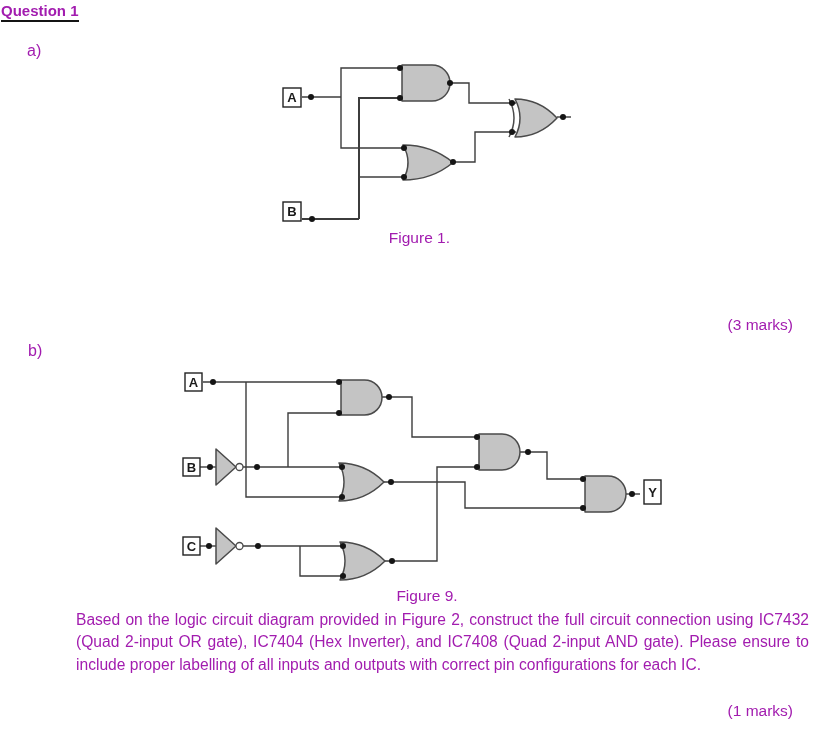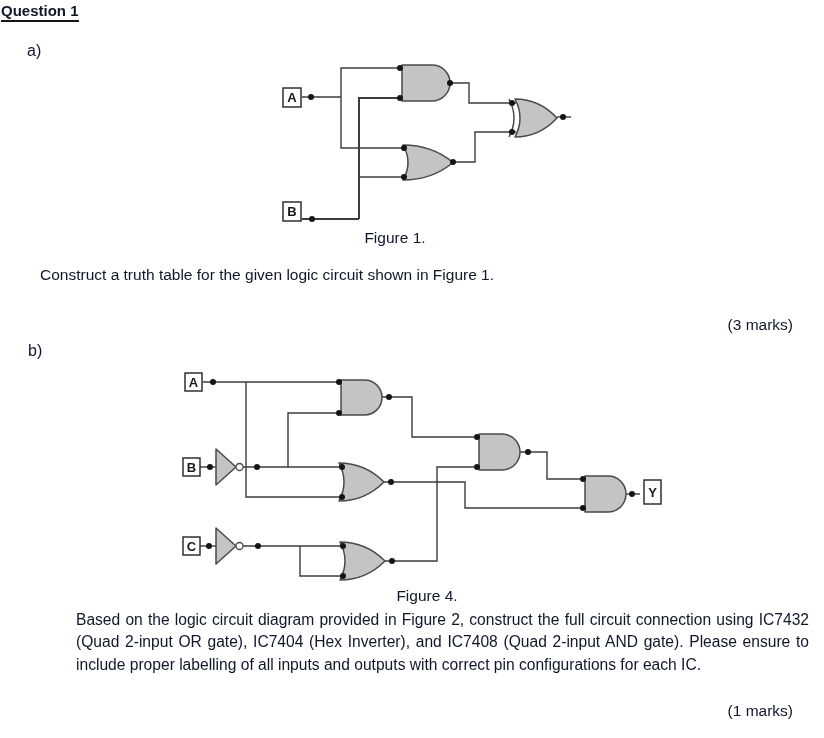--- a/index.html
+++ b/index.html
@@ -1,21 +1,21 @@
 <!DOCTYPE html>
 <html><head>
 <meta charset="utf-8">
 <style>
   html,body{margin:0;padding:0;background:#fff;}
   #page{
     position:relative;
     width:824px;height:738px;
     background:#ffffff;
     font-family:"Liberation Sans",sans-serif;
-    color:#0f172a;
+    color:#a21caf;
     overflow:hidden;
   }
   .abs{position:absolute;}
   .title{
     font-size:15px;font-weight:bold;
     border-bottom:2px solid #141414;
     padding-bottom:1px;
   }
   .part-label{font-size:16px;}
   .caption{font-size:15.5px;text-align:center;width:110px;}
@@ -60,23 +60,22 @@
       <circle cx="450" cy="83" r="3" fill="#151515"></circle>
       <circle cx="312" cy="219" r="3" fill="#151515"></circle>
       <circle cx="404" cy="148" r="3" fill="#151515"></circle>
       <circle cx="404" cy="177" r="3" fill="#151515"></circle>
       <circle cx="453" cy="162" r="3" fill="#151515"></circle>
       <circle cx="512" cy="103" r="3" fill="#151515"></circle>
       <circle cx="512" cy="132" r="3" fill="#151515"></circle>
       <circle cx="563" cy="117" r="3" fill="#151515"></circle>
     </svg>
 
-  <div class="abs caption" style="left:340px;top:229px;">Figure 1.</div>
+  <div class="abs caption" style="left:340px;top:229px;text-align:right;">Figure 1.</div>
 
-  <div class="abs qtext" style="left:40px;top:266px;">Construct a truth table for the given logic circuit shown in Figure 1.</div>
 
   <div class="abs marks" style="right:31px;top:316px;text-align:center;">(3 marks)</div>
 
   <div class="abs part-label" style="left:28px;top:342px;">b)</div>
 
   <svg id="fig2-svg" class="abs" style="left:170px;top:365px;" width="510" height="222" viewBox="170 365 510 222">
       <polyline points="203,382 341,382" fill="none" stroke="#3c3c3c" stroke-width="1.4"></polyline>
       <polyline points="246,382 246,497 345,497" fill="none" stroke="#3c3c3c" stroke-width="1.4"></polyline>
       <polyline points="200,467 216,467" fill="none" stroke="#3c3c3c" stroke-width="1.4"></polyline>
       <polyline points="243,467 345,467" fill="none" stroke="#3c3c3c" stroke-width="1.4"></polyline>
@@ -121,19 +120,19 @@
       <circle cx="391" cy="482" r="3" fill="#151515"></circle>
       <circle cx="392" cy="561" r="3" fill="#151515"></circle>
       <circle cx="477" cy="437" r="3" fill="#151515"></circle>
       <circle cx="477" cy="467" r="3" fill="#151515"></circle>
       <circle cx="528" cy="452" r="3" fill="#151515"></circle>
       <circle cx="583" cy="479" r="3" fill="#151515"></circle>
       <circle cx="583" cy="508" r="3" fill="#151515"></circle>
       <circle cx="632" cy="494" r="3" fill="#151515"></circle>
     </svg>
 
-  <div class="abs caption" style="left:372px;top:587px;">Figure 4.</div>
+  <div class="abs caption" style="left:372px;top:587px;">Figure 9.</div>
 
   <div class="abs para" style="left:76px;top:609px;width:733px;">Based on the logic circuit diagram provided in Figure 2, construct the full circuit connection using IC7432 (Quad 2-input OR gate), IC7404 (Hex Inverter), and IC7408 (Quad 2-input AND gate). Please ensure to include proper labelling of all inputs and outputs with correct pin configurations for each IC.</div>
 
   <div class="abs marks" style="right:31px;top:702px;">(1 marks)</div>
 
 </div>
 
 </body></html>

